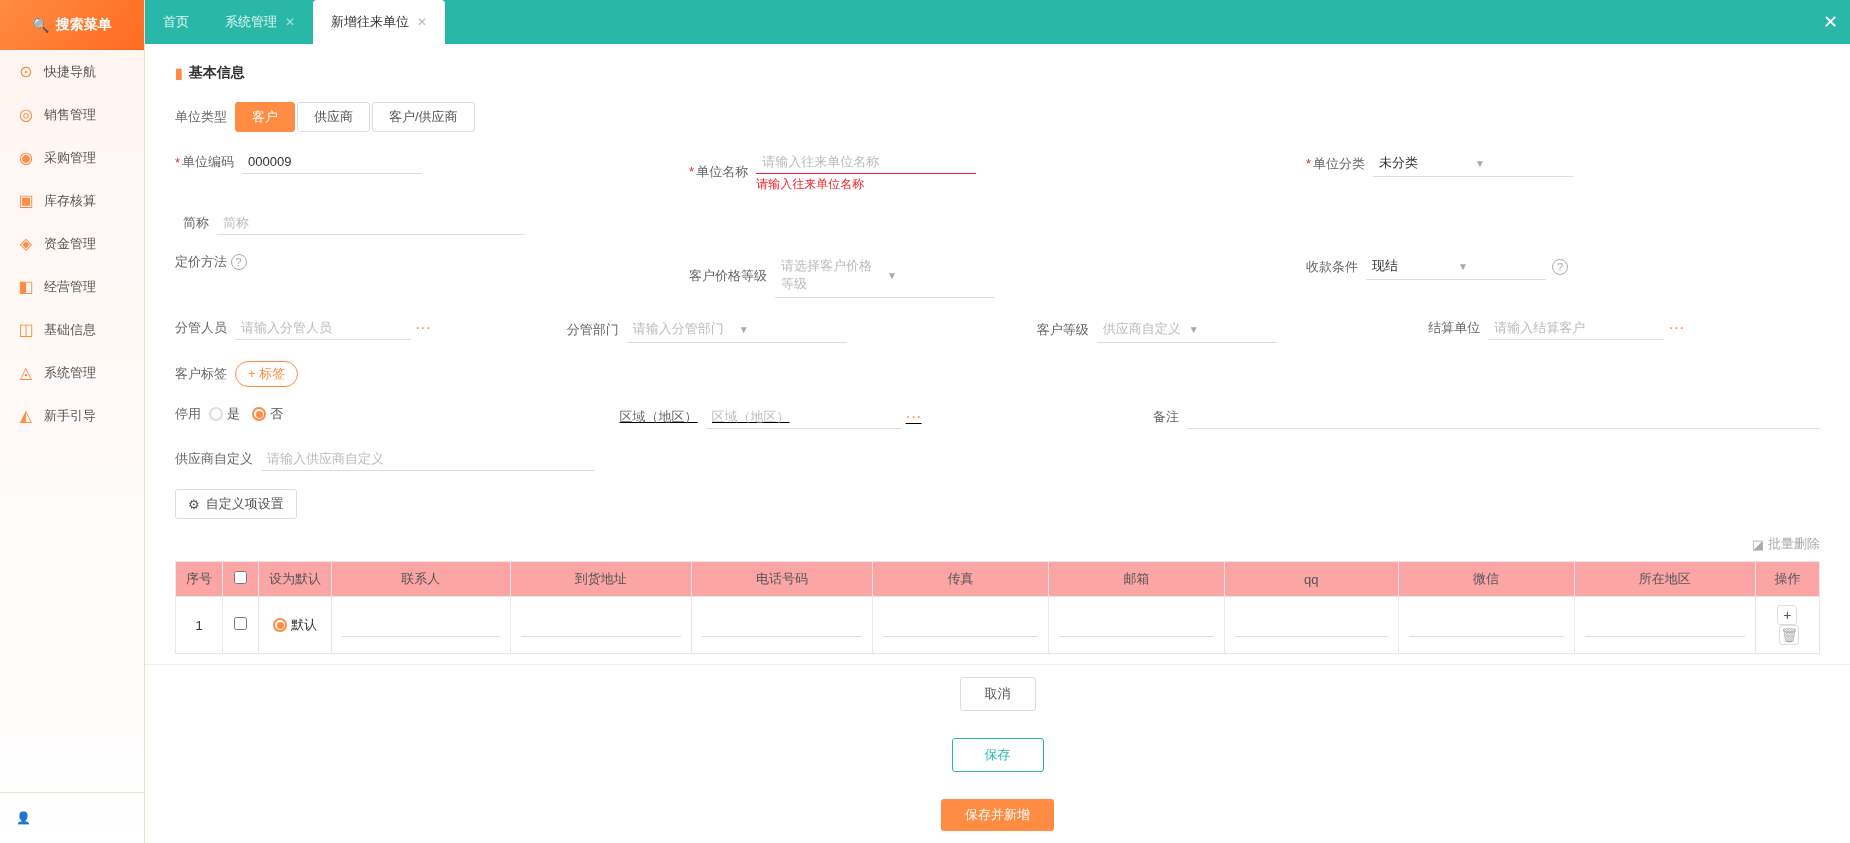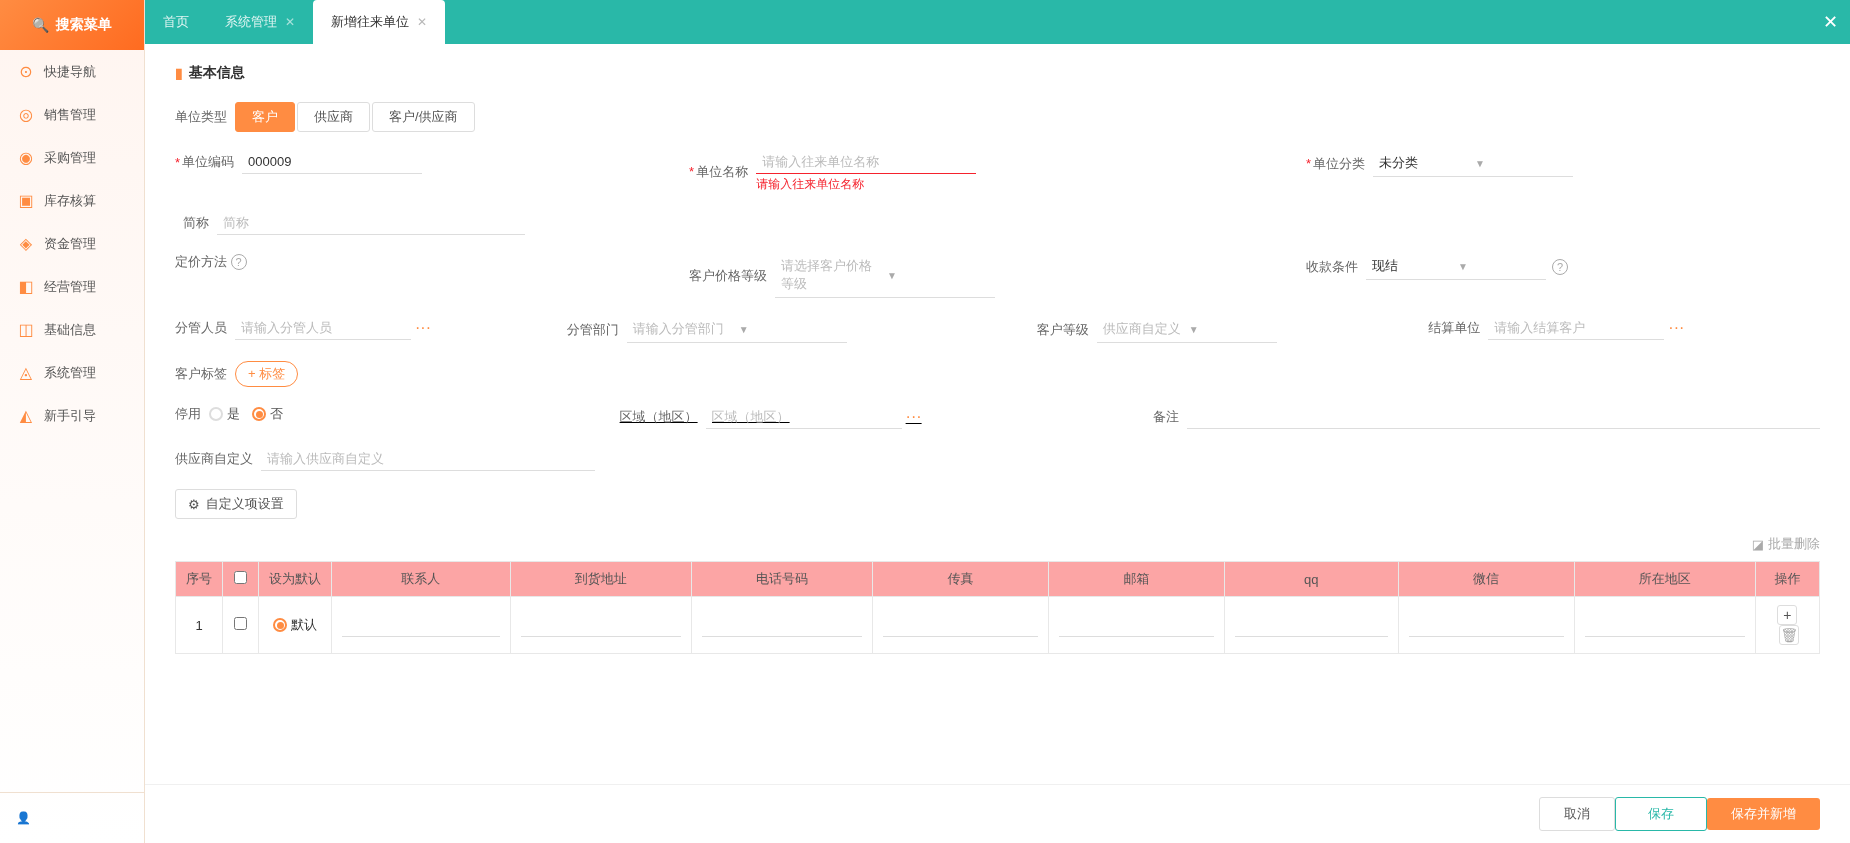--- a/index.html
+++ b/index.html
@@ -270,25 +270,26 @@
       padding: 8px 10px;
       text-align: center;
       color: #333;
     }
 
     
     .action-bar {
       display: flex;
       align-items: center;
       justify-content: flex-end;
-      gap: 0;
+      gap: 27px;
       padding: 12px 30px;
       background: white;
       border-top: 1px solid #f0f0f0;
       flex-shrink: 0;
+      flex-direction: column;
     }
     .btn-cancel {
       padding: 7px 24px;
       border: 1px solid #ddd;
       border-radius: 3px;
       background: white;
       color: #555;
       font-size: 13px;
       cursor: pointer;
     }

